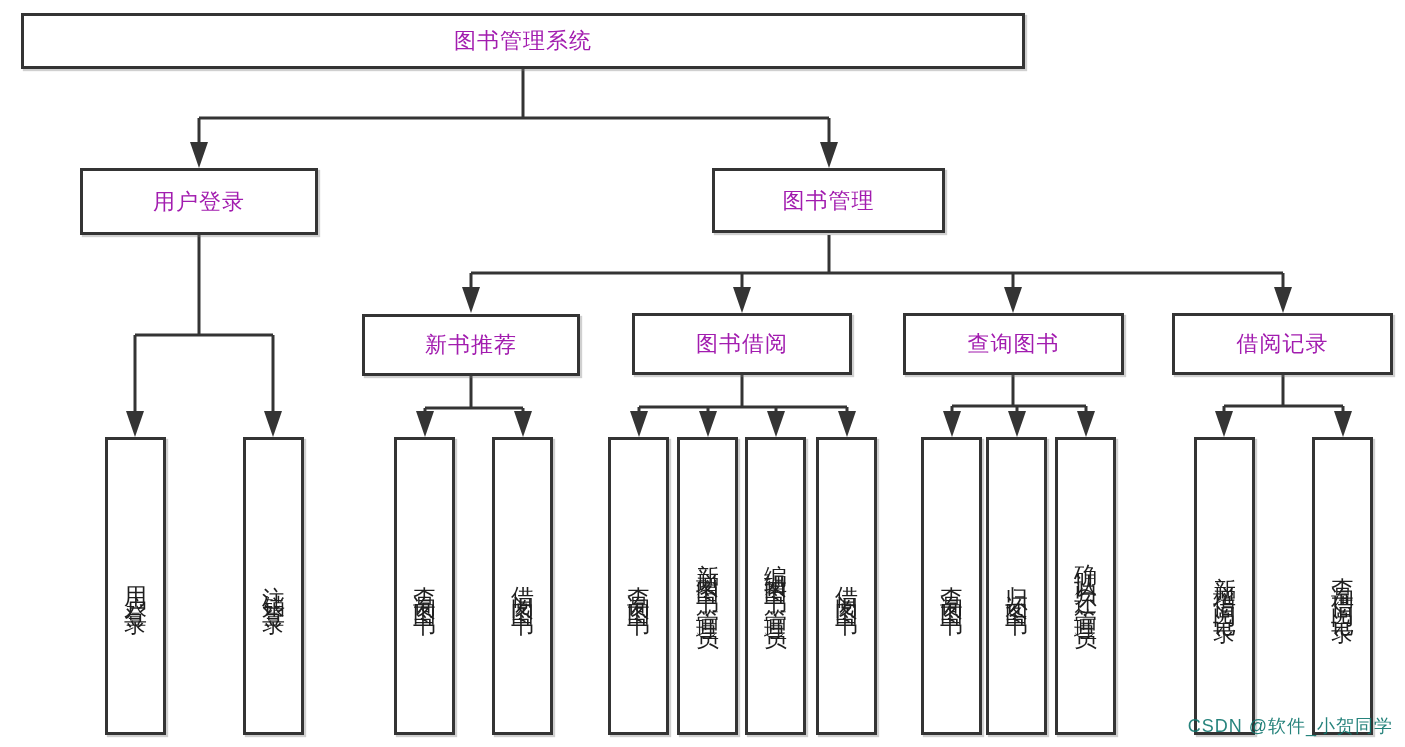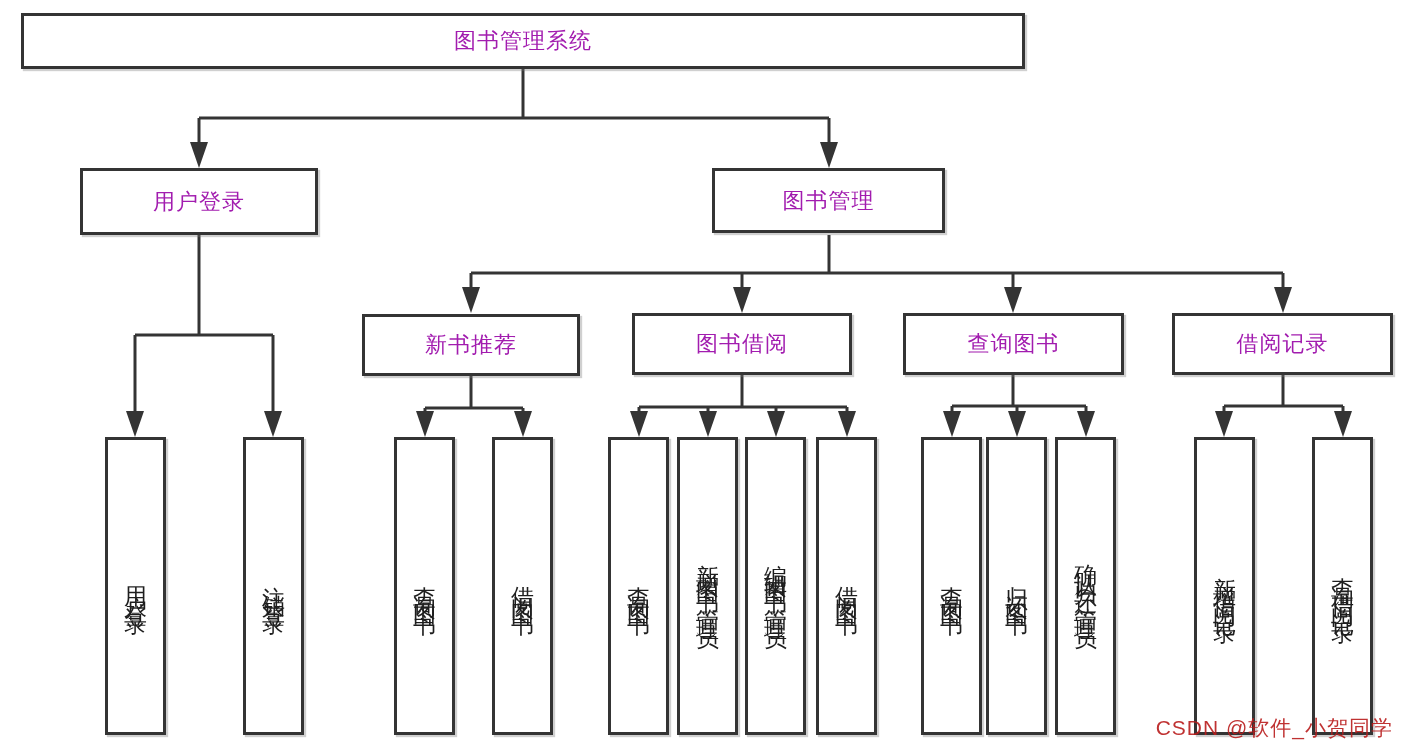--- a/index.html
+++ b/index.html
@@ -56,22 +56,22 @@
     font-size: 23px;
     color: #1e1e1e;
     letter-spacing: 9px;
     line-height: 1;
     white-space: nowrap;
   }
   .watermark {
     position: absolute;
     right: 12px;
     top: 714px;
-    font-size: 21px;
-    color: #b91c1c;
+    font-size: 18px;
+    color: #0f766e;
     letter-spacing: 1px;
     z-index: 3;
     opacity: 0.9;
   }
   
   #node-root            { left: 21px;   top: 13px;  width: 1004px; height: 56px; }
   #node-user-login      { left: 80px;   top: 168px; width: 238px;  height: 67px; }
   #node-book-management { left: 712px;  top: 168px; width: 233px;  height: 65px; }
   #node-new-books       { left: 362px;  top: 314px; width: 218px;  height: 62px; }
   #node-book-borrowing  { left: 632px;  top: 313px; width: 220px;  height: 62px; }

